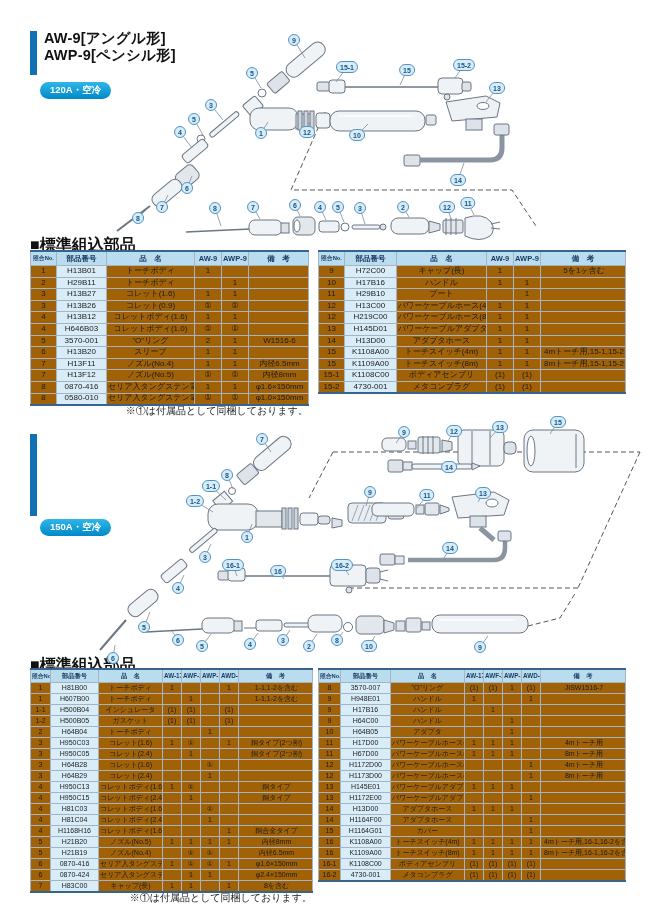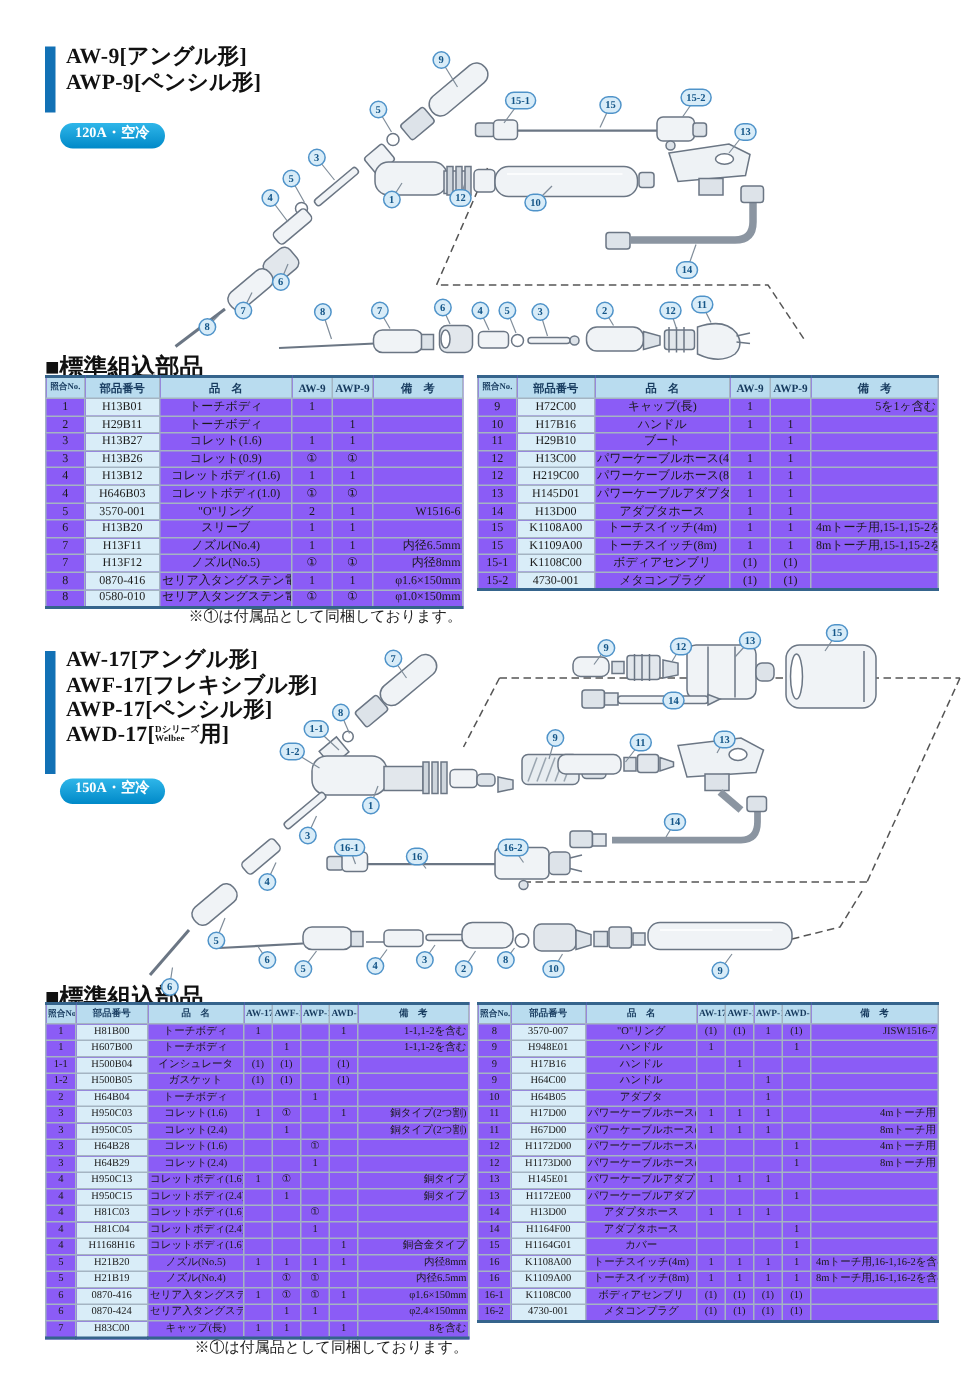--- a/index.html
+++ b/index.html
@@ -1,34 +1,34 @@
 <!DOCTYPE html>
 <html><head>
 <meta charset="utf-8">
 <style>
   html,body{margin:0;padding:0;background:#fff;}
   .page{position:relative;width:650px;height:919px;background:#fff;overflow:hidden;
-        font-family:Liberation Serif, serif;color:#1a1a1a;}
+        font-family:Liberation Sans, sans-serif;color:#1a1a1a;}
   
   .secbar{position:absolute;width:7px;background:#1271b5;}
   .sectitles{position:absolute;font-weight:bold;color:#111;}
   .sectitles .tline{font-size:14.5px;line-height:16.5px;letter-spacing:0.2px;white-space:nowrap;}
   .tstack{display:inline-block;vertical-align:middle;font-size:6px;line-height:6.5px;text-align:left;}
   .badge{position:absolute;background:linear-gradient(#2fb6e9,#0089c8);color:#fff;font-weight:bold;
          font-size:9.5px;line-height:1;padding:3px 10px 4px 10px;border-radius:10px;white-space:nowrap;}
   .plabel{position:absolute;font-weight:bold;font-size:16px;color:#111;white-space:nowrap;}
   .note{position:absolute;font-size:10px;color:#222;text-align:right;white-space:nowrap;}
   
-  .tbl{position:absolute;border-collapse:collapse;table-layout:fixed;background:#8b5cf6;}
+  .tbl{position:absolute;border-collapse:collapse;table-layout:fixed;background:#a16207;}
   .tbl th,.tbl td{border:1px solid #a4b4c2;overflow:hidden;white-space:nowrap;text-align:center;
                   padding:0 1px;line-height:1.05;font-weight:normal;}
   .tbl th{background:#b9dcef;color:#163a5e;font-weight:bold;border-top:2px solid #35648c;}
   .tbl{border-bottom:2px solid #35648c;}
   .tbl td.pn{background:#d9edf8;}
-  .tbl td:last-child{text-align:right;padding-left:3px;}
+  .tbl td:last-child{text-align:center;padding-left:3px;}
   .t1{font-size:8px;}  .t1 tr{height:11.6px;} .t1 th{height:13px;font-size:7.5px;}
   .t2{font-size:7px;}  .t2 tr{height:11px;}   .t2 th{height:12px;font-size:6.3px;}
   .t1 th:first-child,.t2 th:first-child{font-size:5.8px;}
   
   #art{position:absolute;left:0;top:0;pointer-events:none;}
   #leaders{position:absolute;left:0;top:0;pointer-events:none;}
   .callout{position:absolute;transform:translate(-50%,-50%);background:#d8ecf8;border:1px solid #4f93c9;
            color:#155688;font-size:7px;font-weight:bold;line-height:1;padding:1.5px 3px;border-radius:8px;
            white-space:nowrap;}
 </style>
@@ -461,26 +461,20 @@
           <td>メタコンプラグ</td>
           <td>(1)</td>
           <td>(1)</td>
           <td></td>
         </tr>
       </tbody>
     </table>
   <div class="note" style="left:30px;top:404px;width:278px;">※①は付属品として同梱しております。</div>
 
   <div class="secbar" style="left:30px;top:434px;height:82px;"></div>
-  <div class="sectitles" style="left:44px;top:432px;">
-    <div class="tline">AW-17[アングル形]</div>
-    <div class="tline">AWF-17[フレキシブル形]</div>
-    <div class="tline">AWP-17[ペンシル形]</div>
-    <div class="tline"><span>AWD-17[</span><span class="tstack"><span style="display:block">Dシリーズ</span><span style="display:block">Welbee</span></span><span>用]</span></div>
-  </div>
   <div class="badge" style="left:40px;top:519px;">150A・空冷</div>
 
   <div class="plabel" style="left:30px;top:655px;">■標準組込部品</div>
   <table class="tbl t2" style="left:30px;top:668px;width:282px;">
       <colgroup>
         <col style="width: 20px;">
         <col style="width: 48px;">
         <col style="width: 64px;">
         <col style="width: 19px;">
         <col style="width: 19px;">

